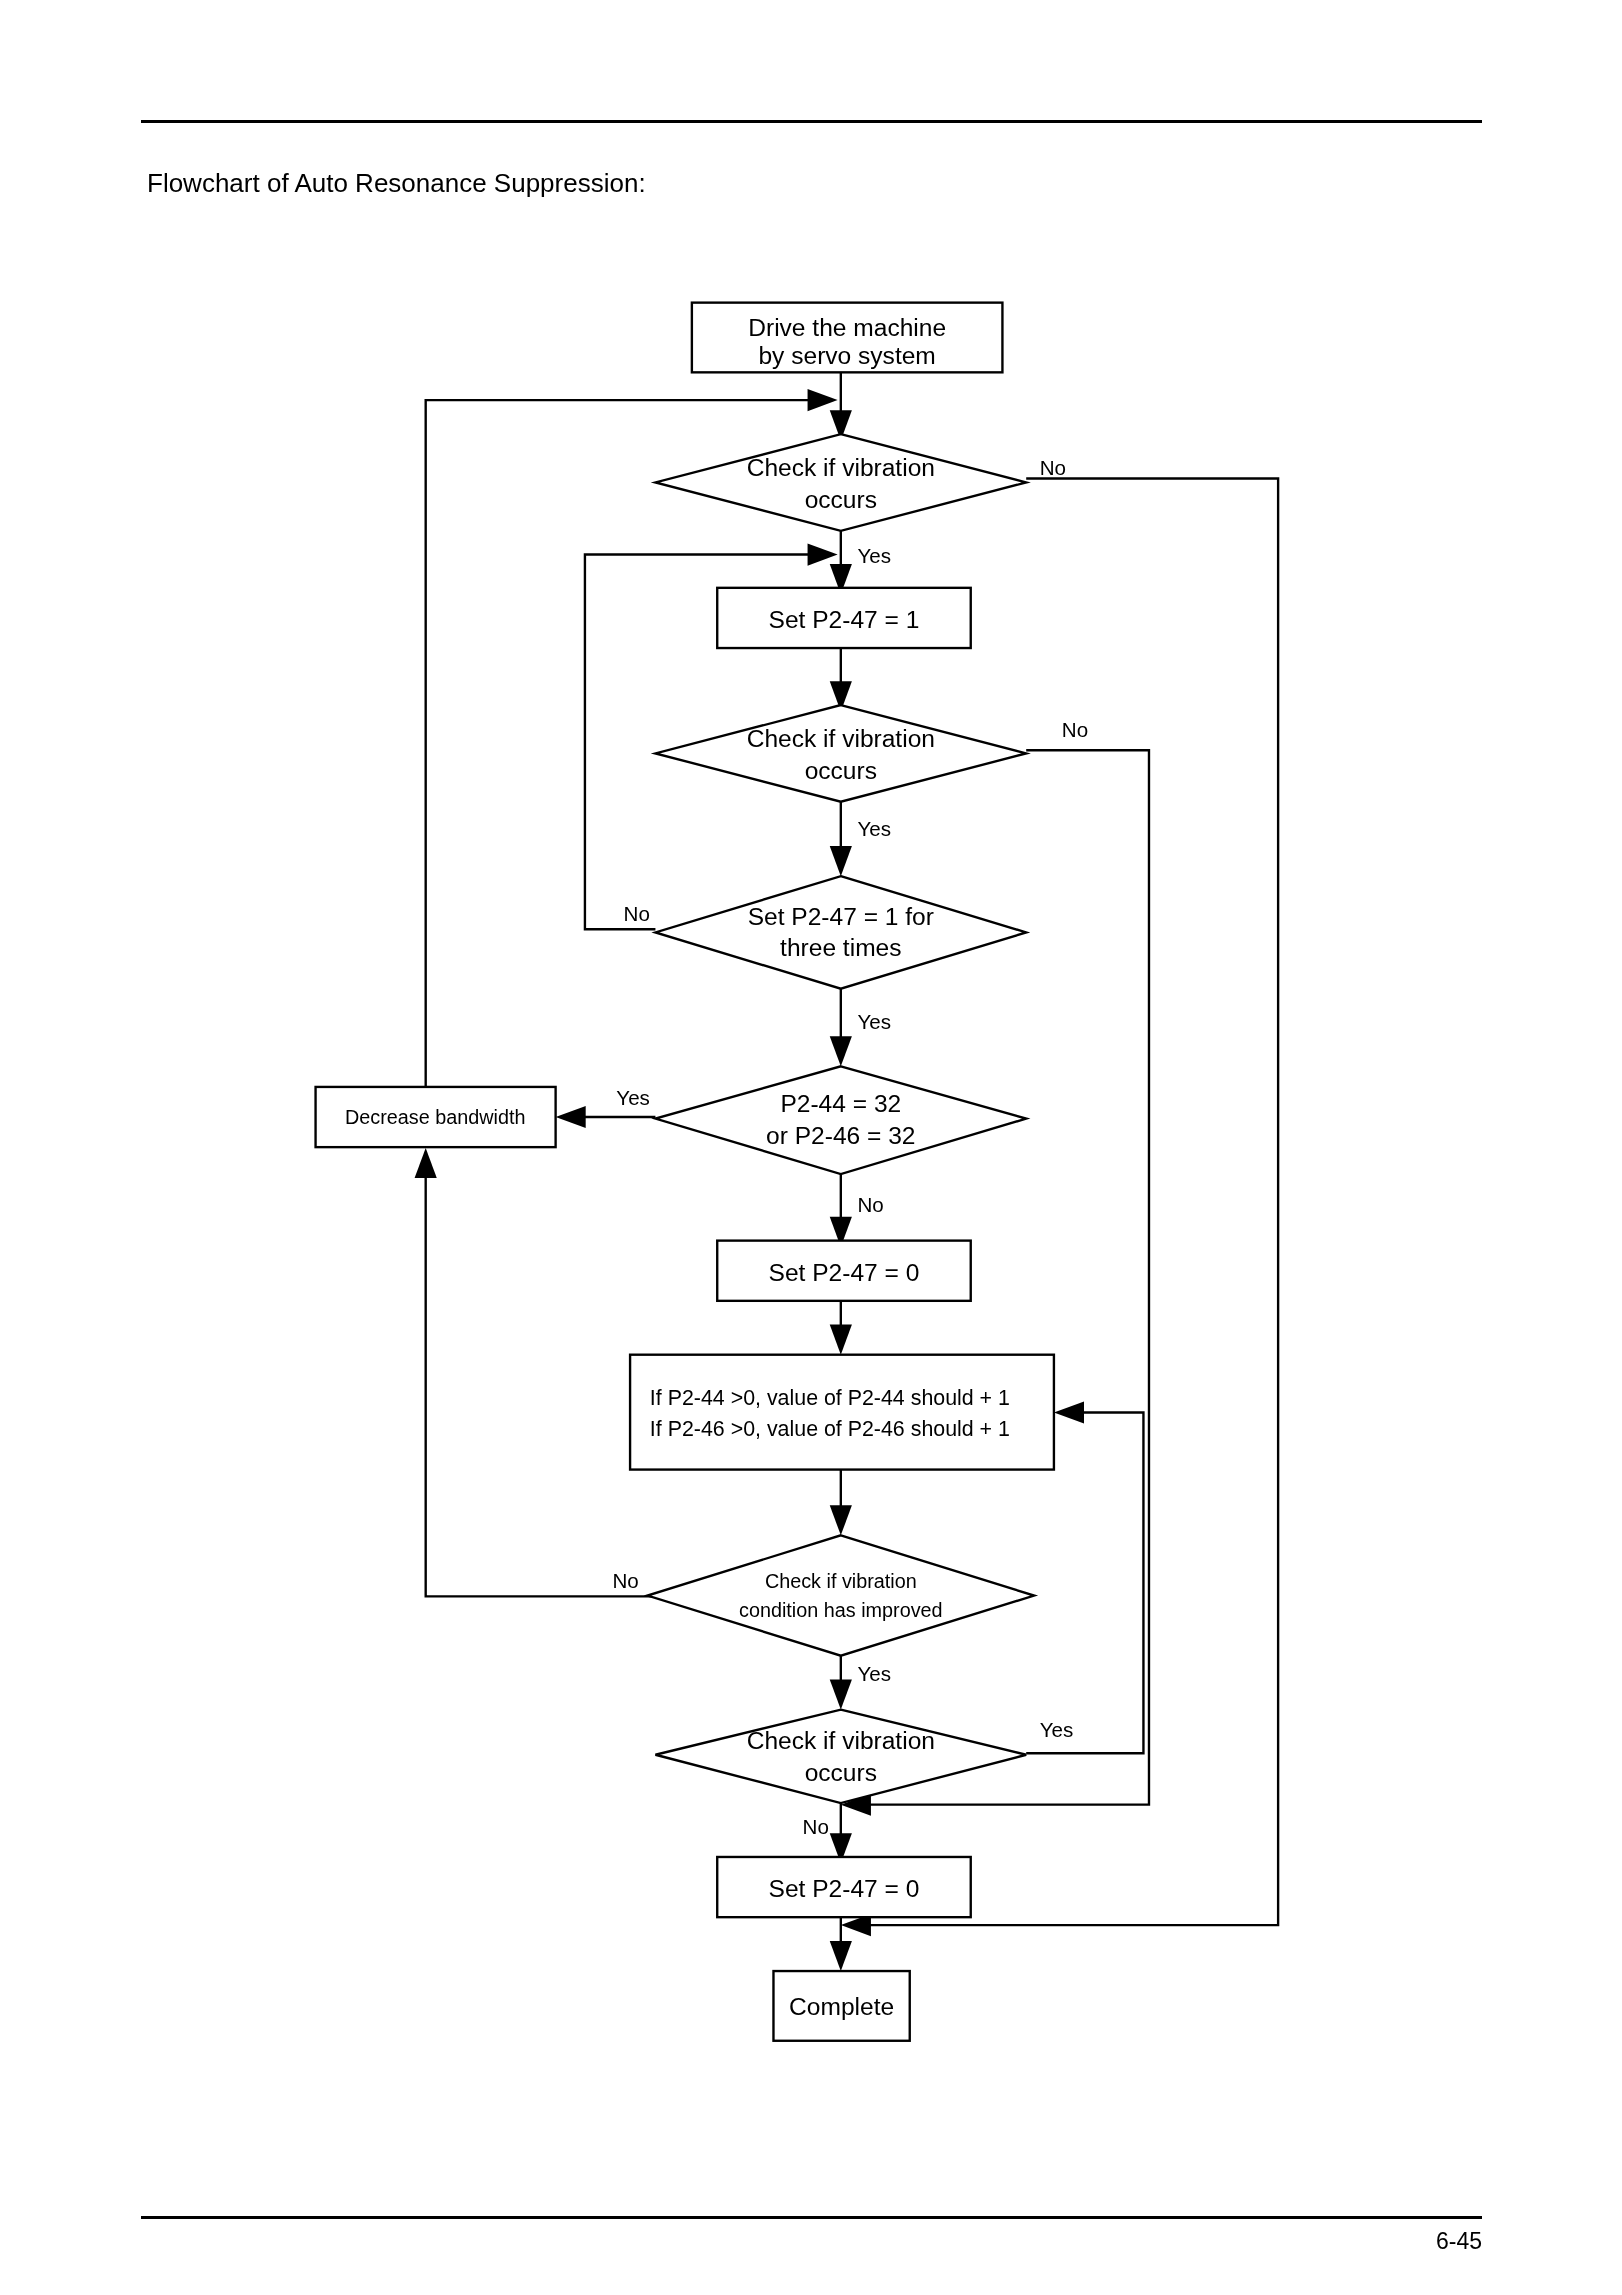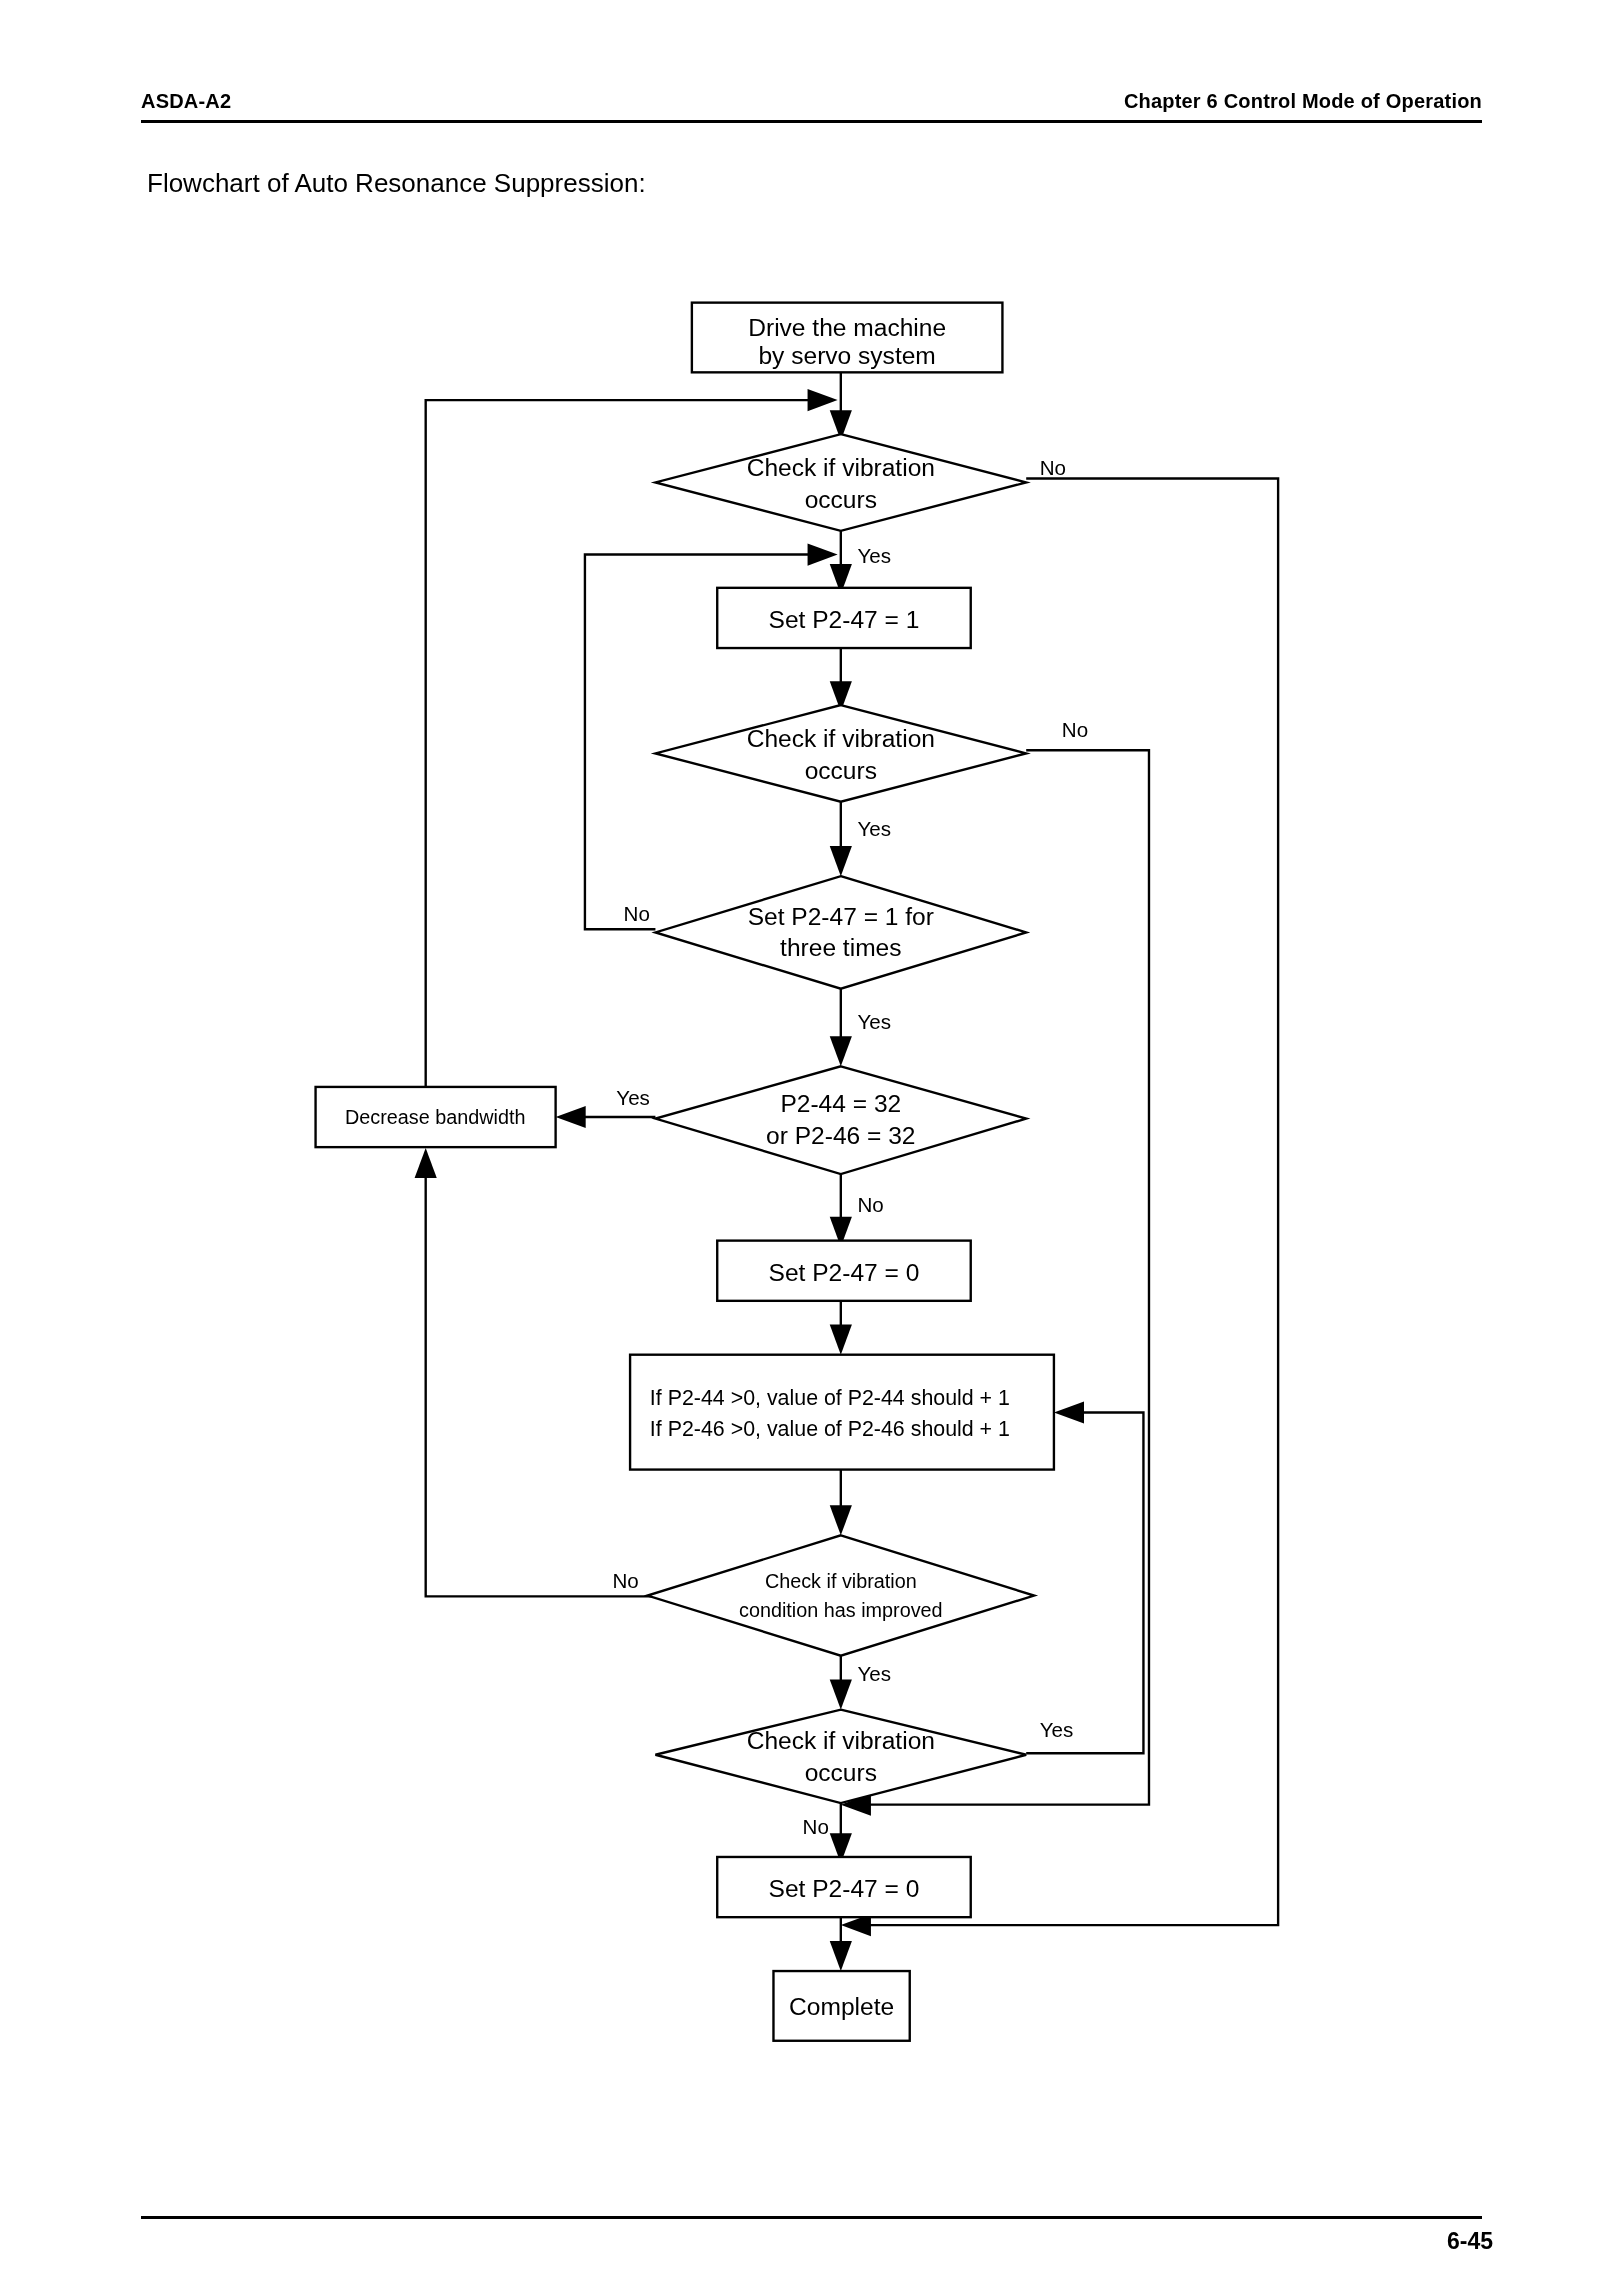--- a/index.html
+++ b/index.html
@@ -115,37 +115,33 @@
   .footer-rule {
     position: absolute;
     left: 141px;
     top: 2216px;
     width: 1341px;
     height: 3.2px;
     background: #000000;
   }
   .footer-page {
     position: absolute;
-    left: 152px;
+    left: 141px;
     top: 2228px;
     width: 1341px;
     text-align: right;
     font-size: 23px;
-    font-weight: bold;
+    font-weight: normal;
   }
 </style>
 </head>
 <body>
 
 <div class="page">
 
-  <div class="header">
-    <span class="header-left">ASDA-A2</span>
-    <span class="header-right">Chapter 6 Control Mode of Operation</span>
-  </div>
   <div class="header-rule"></div>
 
   <div class="section-title">Flowchart of Auto Resonance Suppression:</div>
 
   <div class="flow-wrap">
     <svg class="flow" viewBox="0 0 2048 2700" xmlns="http://www.w3.org/2000/svg">
 
       <path class="conn" d="M1061 470 L1061 548"></path>
       <polygon class="arrowhead" points="1061,556 1047,518 1075,518"></polygon>
 

